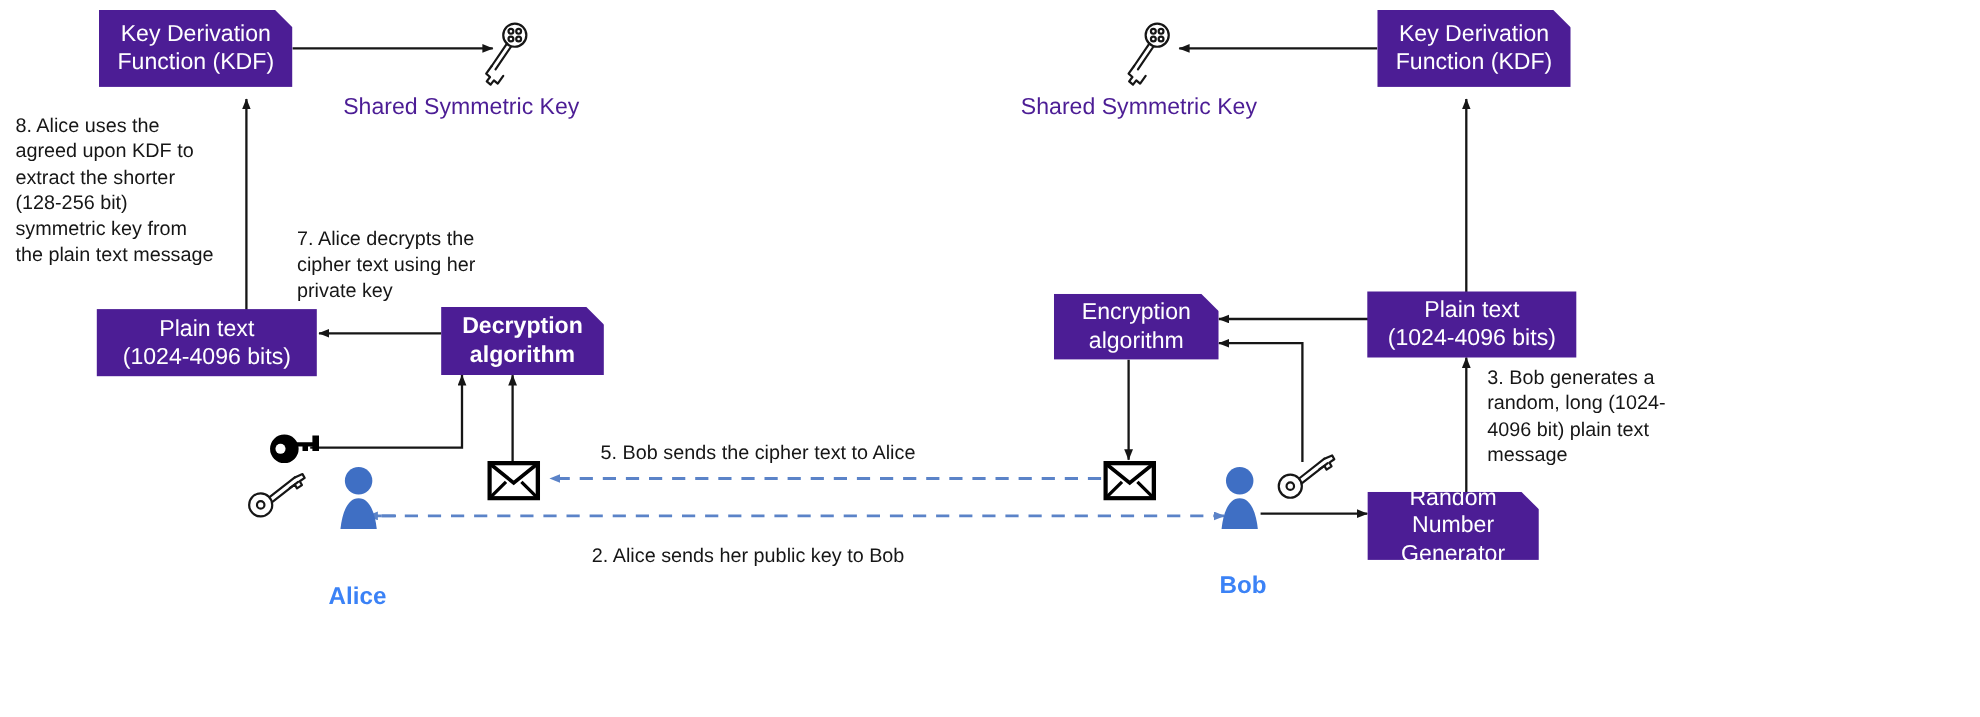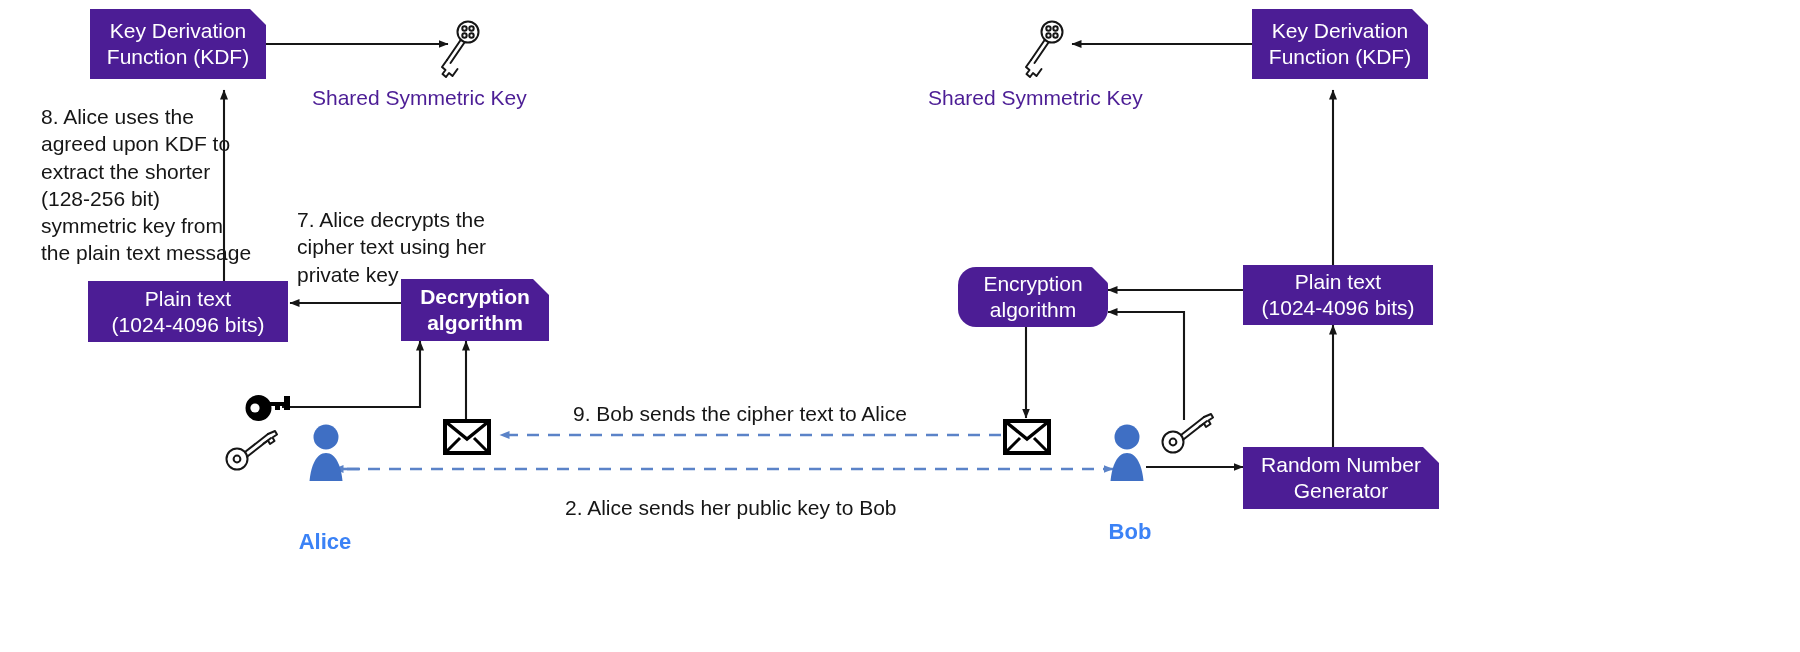--- a/index.html
+++ b/index.html
@@ -3,21 +3,21 @@
 <meta charset="utf-8">
 <style>
   html,body{margin:0;padding:0;background:#ffffff;}
   body{font-family:"Liberation Sans","DejaVu Sans",sans-serif;}
   #stage{position:relative;width:1800px;height:652px;background:#ffffff;overflow:hidden;}
   #svg-layer{position:absolute;left:0;top:0;width:1800px;height:652px;}
   .node{position:absolute;box-sizing:border-box;color:#ffffff;font-size:21px;line-height:1.22;
         display:flex;align-items:center;justify-content:center;text-align:center;
         background:#4c1d95;}
   .node span{display:block;white-space:pre-line;padding:0 6px;}
-  .note{position:absolute;color:#161616;font-size:21px;line-height:1.30;white-space:pre-line;margin-left:27px;}
+  .note{position:absolute;color:#161616;font-size:18px;line-height:1.30;white-space:pre-line;}
   .caption{position:absolute;color:#4c1d95;font-size:21px;line-height:1.3;white-space:pre-line;}
   .actor-name{position:absolute;color:#3b82f6;font-size:22px;font-weight:bold;text-align:center;}
   .icon{position:absolute;}
 </style>
 </head>
 <body>
 
 <div id="stage">
 
   <svg id="svg-layer" viewBox="0 0 1800 652">
@@ -87,48 +87,52 @@
   <div class="node" style="left:401px;top:279px;width:148px;height:62px;clip-path:polygon(0 0, calc(100% - 16px) 0, 100% 16px, 100% 100%, 0 100%);font-weight:bold;">
     <span>Decryption
 algorithm</span>
   </div>
 
   <div class="node" style="left:1243px;top:265px;width:190px;height:60px;">
     <span>Plain text
 (1024-4096 bits)</span>
   </div>
 
-  <div class="node" style="left:958px;top:267px;width:150px;height:60px;clip-path:polygon(0 0, calc(100% - 16px) 0, 100% 16px, 100% 100%, 0 100%);border-radius:18px;">
+  <div class="node" style="left:958px;top:267px;width:150px;height:60px;clip-path:polygon(0 0, calc(100% - 16px) 0, 100% 16px, 100% 100%, 0 100%);">
     <span>Encryption
 algorithm</span>
   </div>
 
-  <div class="node" style="left:1243px;top:447px;width:196px;height:62px;clip-path:polygon(0 0, calc(100% - 16px) 0, 100% 16px, 100% 100%, 0 100%);justify-content:center;">
+  <div class="node" style="left:1243px;top:447px;width:156px;height:62px;clip-path:polygon(0 0, calc(100% - 16px) 0, 100% 16px, 100% 100%, 0 100%);justify-content:center;">
     <span>Random Number
 Generator</span>
   </div>
 
   <div class="note" style="left:14px;top:103px;width:215px;">8. Alice uses the
 agreed upon KDF to
 extract the shorter
 (128-256 bit)
 symmetric key from
 the plain text message</div>
 
   <div class="note" style="left:270px;top:206px;width:240px;">7. Alice decrypts the
 cipher text using her
 private key</div>
 
 
   <div class="note" style="left:538px;top:494px;width:460px;">2. Alice sends her public key to Bob</div>
 
-  <div class="note" style="left:546px;top:400px;width:460px;">9. Bob sends the cipher text to Alice</div>
-
-
-
+  <div class="note" style="left:546px;top:400px;width:460px;">5. Bob sends the cipher text to Alice</div>
+
+
+
+  <div class="note" style="left:1352px;top:332px;width:220px;">3. Bob generates a
+random, long (1024-
+4096 bit) plain text
+message</div>
 
   <div class="caption" style="left:312px;top:84px;width:300px;">Shared Symmetric Key</div>
   <div class="caption" style="left:928px;top:84px;width:300px;">Shared Symmetric Key</div>
 
   <div class="actor-name" style="left:255px;top:529px;width:140px;">Alice</div>
   <div class="actor-name" style="left:1060px;top:519px;width:140px;">Bob</div>
 
   <svg class="icon" style="left:438px;top:20px;" width="42" height="62" viewBox="0 0 42 62">
     <g fill="none" stroke="#161616" stroke-width="2" stroke-linejoin="round" stroke-linecap="round">
       <circle cx="30" cy="12" r="10.5"></circle>

